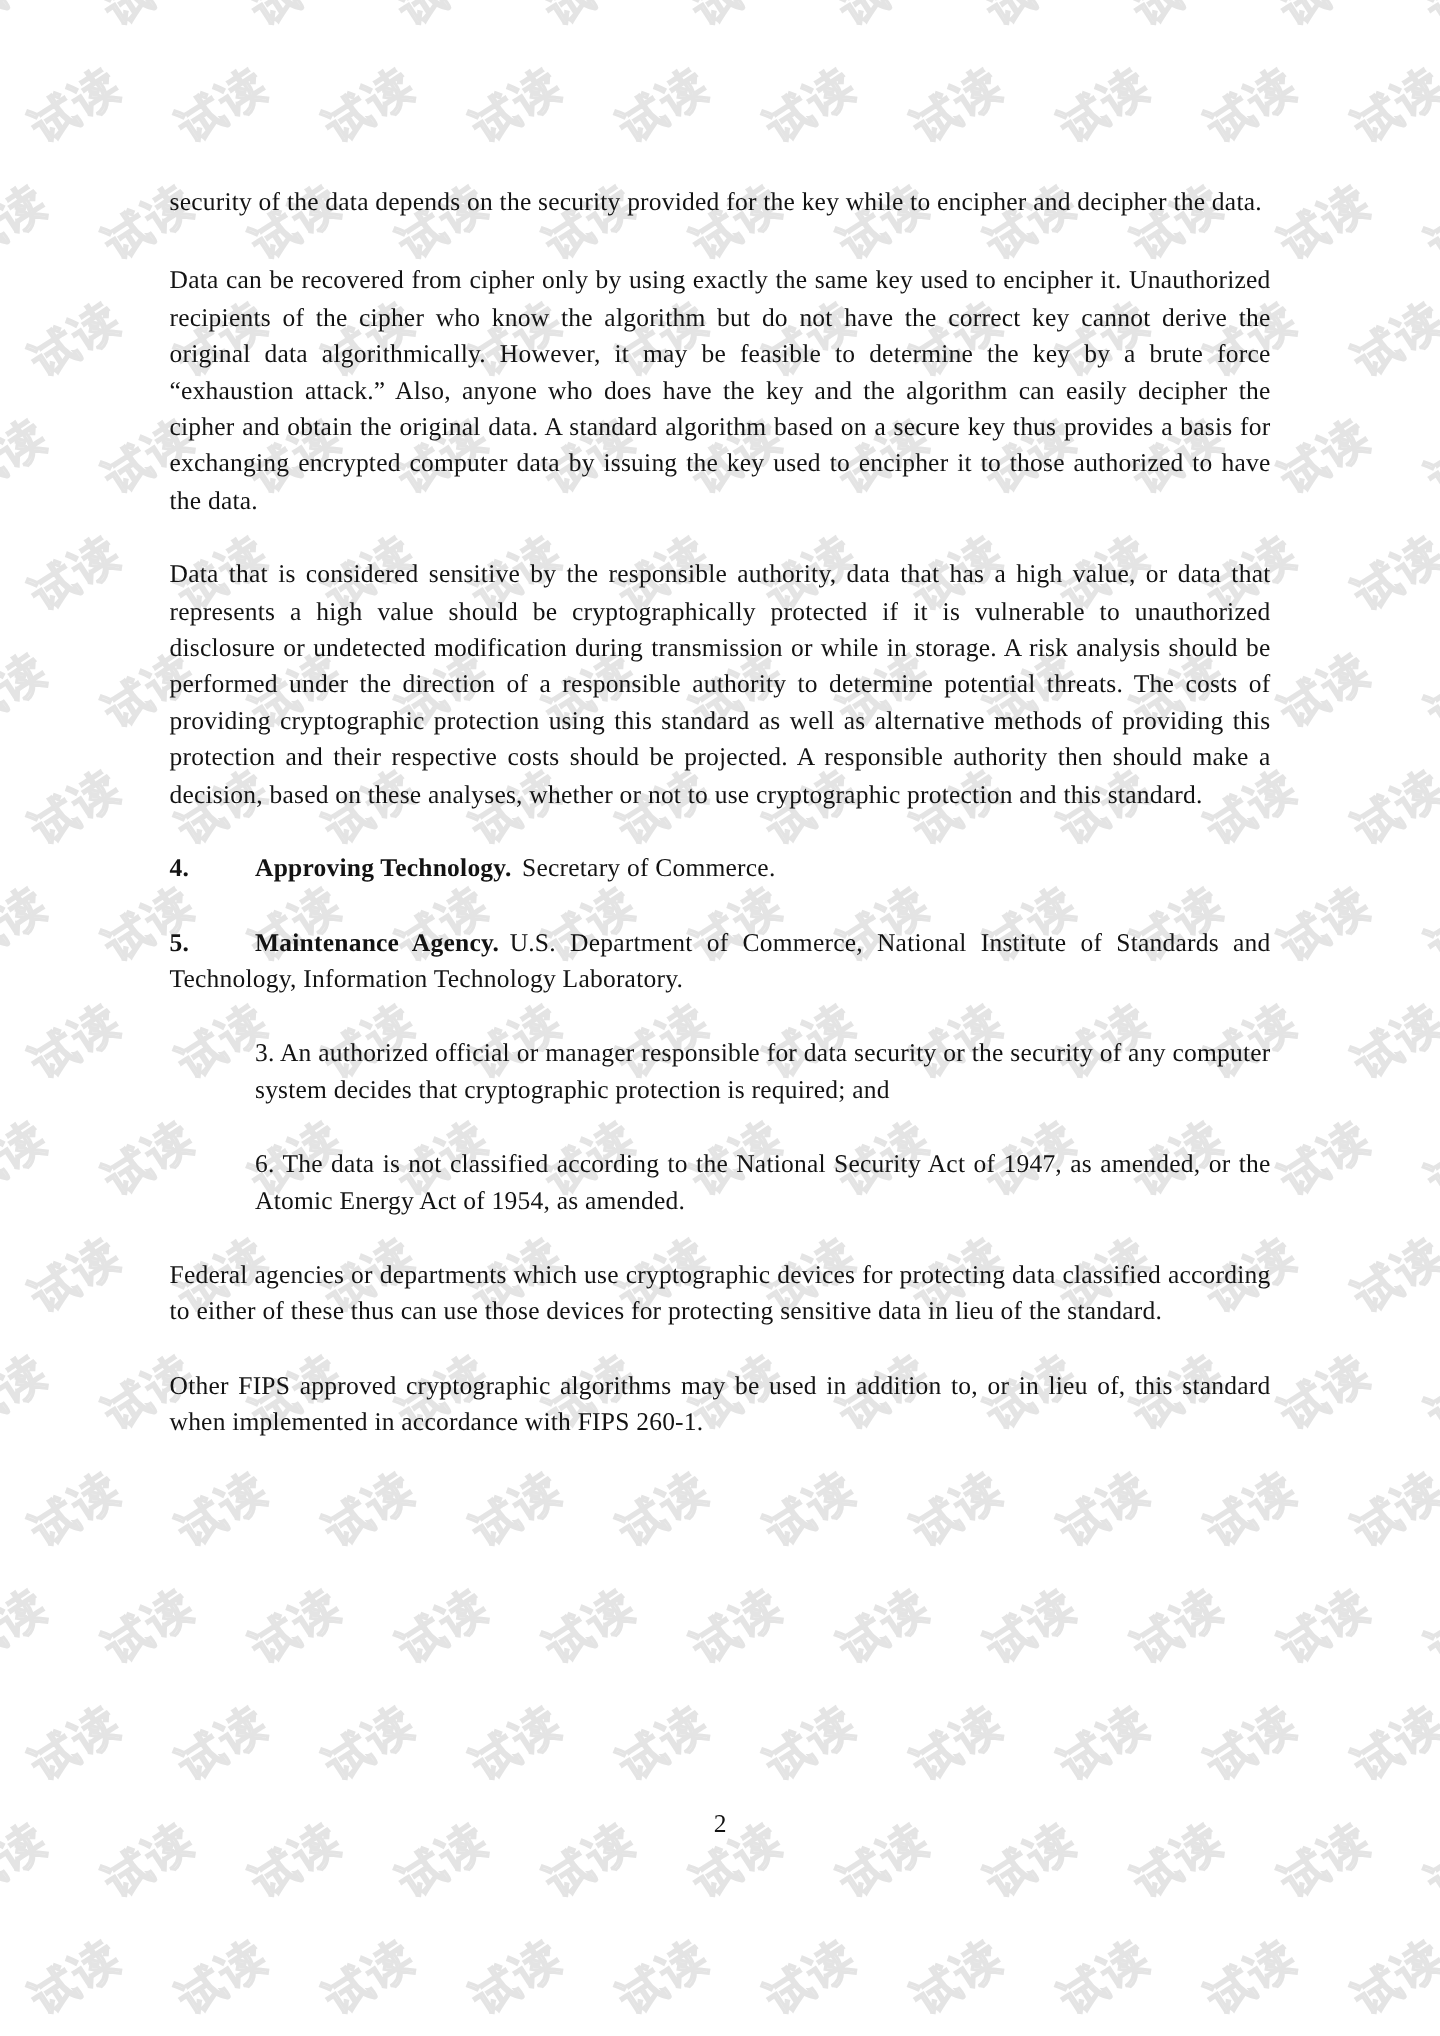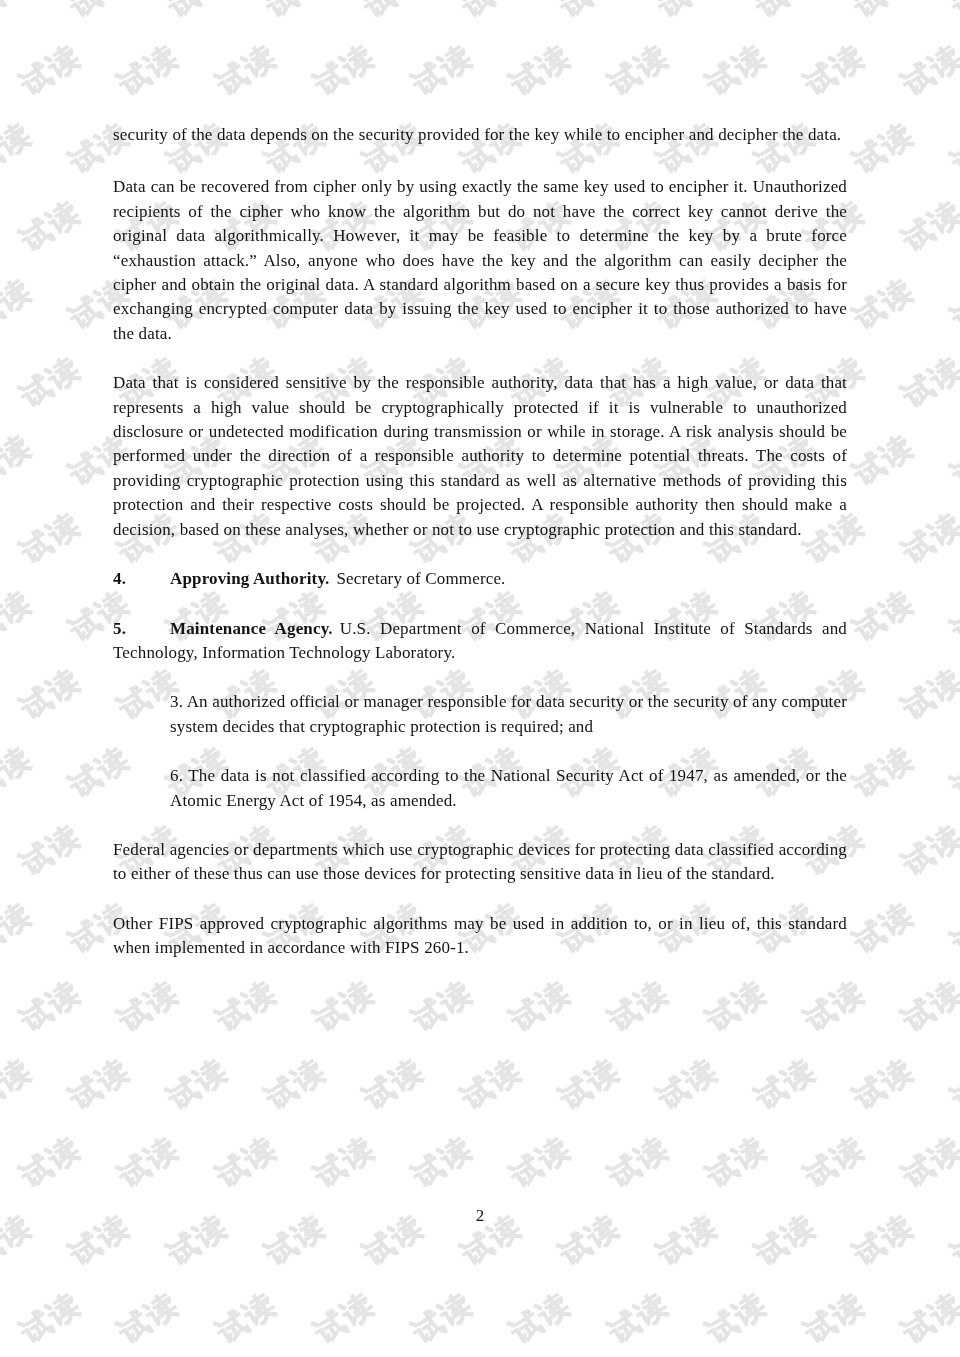--- a/index.html
+++ b/index.html
@@ -270,21 +270,21 @@
 
   <div class="content">
 
     <p class="para mb-lg">security of the data depends on the security provided for the key while to encipher and decipher the data.</p>
 
     <p class="para">Data can be recovered from cipher only by using exactly the same key used to encipher it. Unauthorized recipients of the cipher who know the algorithm but do not have the correct key cannot derive the original data algorithmically.  However, it may be feasible to determine the key by a brute force “exhaustion attack.”  Also, anyone who does have the key and the algorithm can easily decipher the cipher and obtain the original data.  A standard algorithm based on a secure key thus provides a basis for exchanging encrypted computer data by issuing the key used to encipher it to those authorized to have the data.</p>
 
     <p class="para">Data that is considered sensitive by the responsible authority, data that has a high value, or data that represents a high value should be cryptographically protected if it is vulnerable to unauthorized disclosure or undetected modification during transmission or while in storage.  A risk analysis should be performed under the direction of a responsible authority to determine potential threats.  The costs of providing cryptographic protection using this standard as well as alternative methods of providing this protection and their respective costs should be projected.  A responsible authority then should make a decision, based on these analyses, whether or not to use cryptographic protection and this standard.</p>
 
     <p class="para item">
-      <span class="num">4.</span><span class="label">Approving Authority.</span><span>Secretary of Commerce.</span>
+      <span class="num">4.</span><span class="label">Approving Technology.</span><span>Secretary of Commerce.</span>
     </p>
 
     <p class="para item">
       <span class="num">5.</span><span class="label">Maintenance Agency.</span><span>U.S. Department of Commerce, National Institute of Standards and Technology, Information Technology Laboratory.</span>
     </p>
 
 
     <p class="para sub">3. An authorized official or manager responsible for data security or the security of any computer system decides that cryptographic protection is required; and</p>
 
     <p class="para sub">6. The data is not classified according to the National Security Act of 1947, as amended, or the Atomic Energy Act of 1954, as amended.</p>

